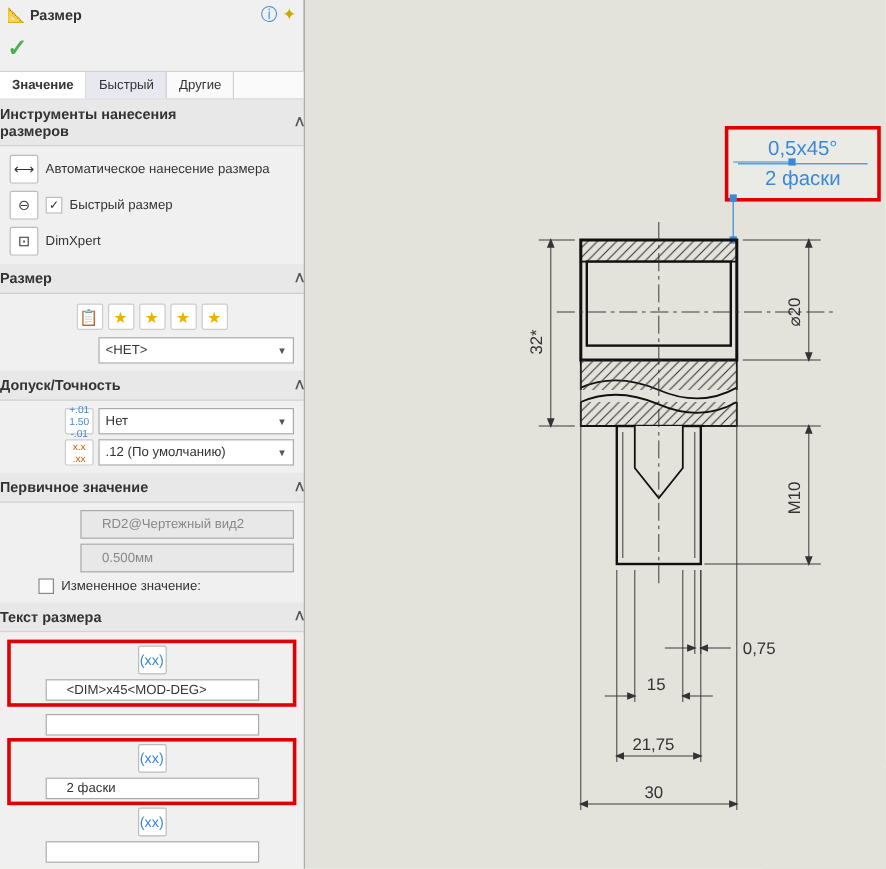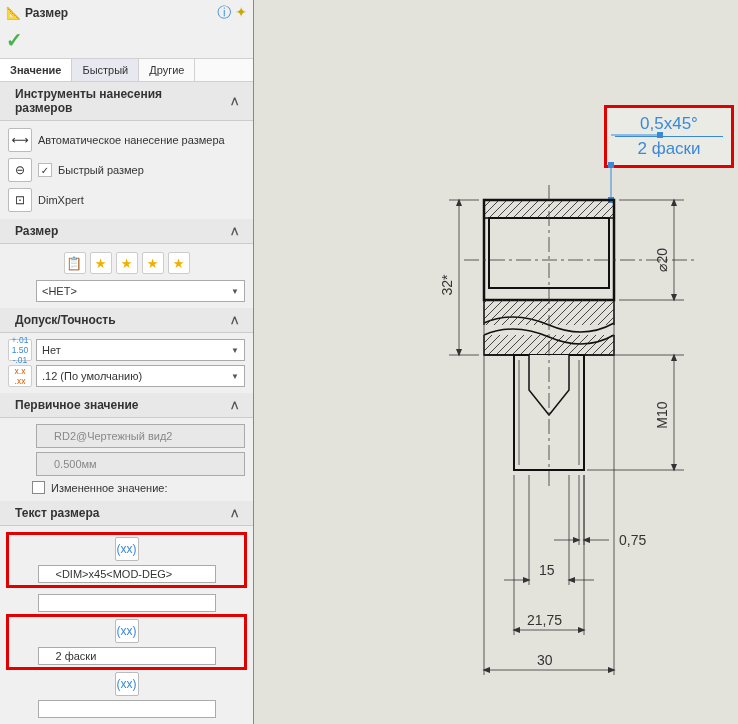--- a/index.html
+++ b/index.html
@@ -10,33 +10,33 @@
   .panel-header .title { font-weight: bold; margin-left: 4px; flex: 1; }
   .panel-header .icons { display: flex; gap: 4px; }
   .confirm-row { padding: 2px 6px 6px 6px; }
   .confirm-row .check { color: #4CAF50; font-size: 20px; font-weight: bold; }
   
   .tabs { display: flex; border-top: 1px solid #d0d0d0; border-bottom: 1px solid #d0d0d0; background: #fafafa; }
   .tab { padding: 5px 10px; border-right: 1px solid #d0d0d0; cursor: pointer; font-size: 11px; }
   .tab.active { background: #fff; font-weight: bold; }
   .tab.sel { background: #e8e8f0; }
   
-  .section-header { background: #e8e8e8; border-bottom: 1px solid #ccc; padding: 5px 15px; font-weight: bold; display: flex; justify-content: space-between; align-items: center; gap: 48px; }
+  .section-header { background: #e8e8e8; border-bottom: 1px solid #ccc; padding: 5px 0; font-weight: bold; display: flex; justify-content: space-between; align-items: center; gap: 48px; }
   .section-body { padding: 4px 6px; background: #f0f0f0; }
   .collapse { color: #555; font-size: 10px; cursor: pointer; }
   
   .tool-row { display: flex; align-items: center; gap: 6px; padding: 3px 2px; }
   .tool-icon { width: 24px; height: 24px; display: flex; align-items: center; justify-content: center; border: 1px solid #bbb; background: #fff; border-radius: 2px; font-size: 12px; flex-shrink: 0; }
   .tool-icon.chk { width: 14px; height: 14px; border-radius: 0; }
   .tool-label { font-size: 11px; }
   
   .icon-strip { display: flex; gap: 4px; padding: 4px; flex-wrap: wrap; }
   .star-btn { width: 22px; height: 22px; display: flex; align-items: center; justify-content: center; border: 1px solid #ccc; background: #fff; border-radius: 2px; font-size: 13px; }
   
-  .select-row { display: flex; align-items: center; gap: 4px; padding: 2px 2px; }
+  .select-row { display: flex; align-items: center; gap: 4px; padding: 2px 2px; margin-left: 46px; }
   .select-label { width: 24px; height: 22px; display: flex; align-items: center; justify-content: center; font-size: 8.5px; border: 1px solid #ccc; background: #fff; border-radius: 2px; flex-shrink: 0; }
   .select { flex: 1; height: 22px; border: 1px solid #aaa; background: #fff; font-size: 11px; padding: 0 5px; display: flex; align-items: center; justify-content: space-between; }
   .select .arrow { color: #555; font-size: 8px; }
   
   .input-box { flex: 1; height: 24px; border: 1px solid #aaa; background: #fff; font-size: 11px; padding: 2px 17px; color: #333; }
   .input-box.dis { background: #e8e8e8; color: #888; }
   
   .red-box { border: 3px solid #e00000; margin: 2px 0; padding: 2px; }
   .text-field-row { display: flex; gap: 4px; align-items: center; flex-direction: column; }
   

